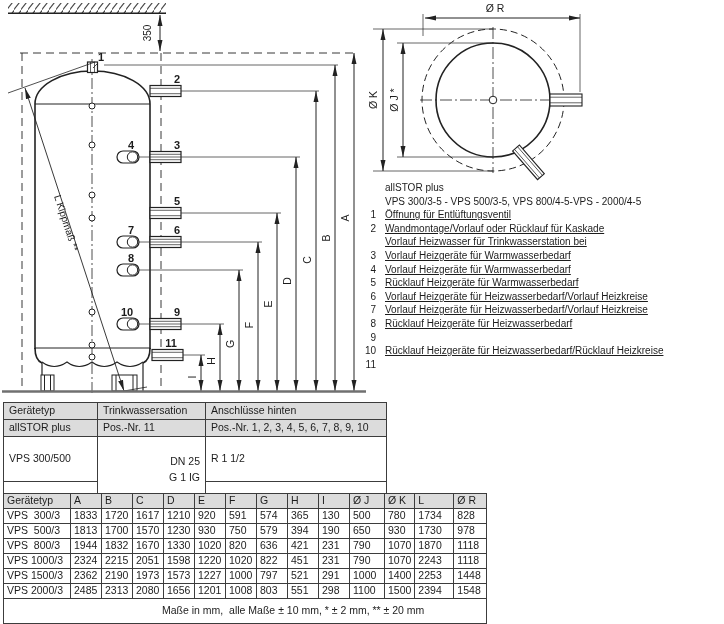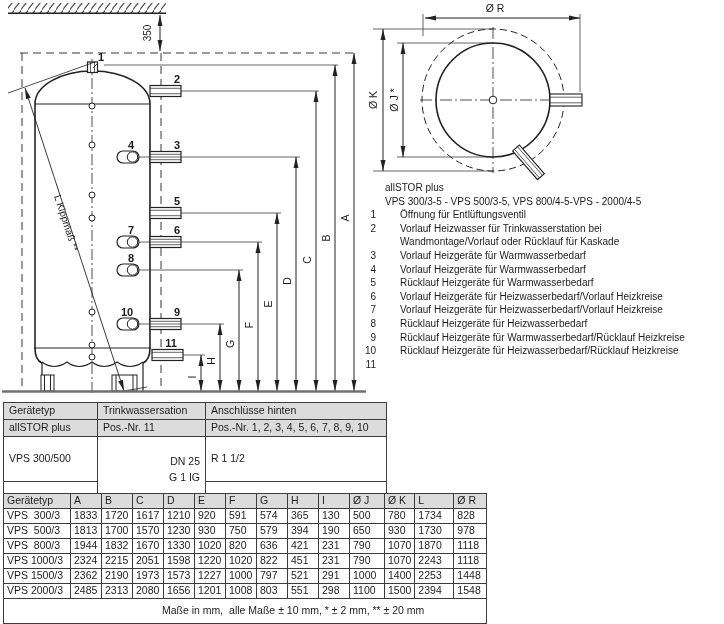--- a/index.html
+++ b/index.html
@@ -12,21 +12,21 @@
   svg.drawing { position:absolute; left:0; top:0; }
   svg text { font-family:"Liberation Sans", sans-serif; fill:#1c1c1c; }
   .conn-num { font-size:11px; font-weight:bold; }
   .dim-letter { font-size:10.5px; }
   .small-dim { font-size:10px; }
 
   .legend { position:absolute; left:361px; top:181px; width:360px; font-size:10px; line-height:13.6px; }
   .legend .title { margin-left:24px; }
   .lrow { display:flex; }
   .lnum { width:15px; text-align:right; flex:none; }
-  .ltxt { margin-left:24px; }
+  .ltxt { margin-left:9px;text-decoration:underline; }
 
   table { border-collapse:collapse; position:absolute; background:#fff;border-radius:17px; }
   th, td { border:1px solid #3c3c3c; font-size:10.5px; font-weight:normal; line-height:1.1; }
   th { background:#dcdcdc; text-align:left; }
 
   .t1 { left:3px; top:402px; }
   .t1 th { height:17px; padding:0 5px; }
   .t1 td { height:16px; padding:16px 5px; }
   .t1 .c { text-align:left; }
   .t1 .station { text-align:right; vertical-align:top;margin-top:48px; }
@@ -273,22 +273,22 @@
     <div>
         <div class="lrow">
           <span class="lnum">1</span>
           <span class="ltxt">
             <div>Öffnung für Entlüftungsventil</div>
           </span>
         </div>
         <div class="lrow">
           <span class="lnum">2</span>
           <span class="ltxt">
+            <div>Wandmontage/Vorlauf oder Rücklauf für Kaskade</div>
             <div>Vorlauf Heizwasser für Trinkwasserstation bei</div>
-            <div>Wandmontage/Vorlauf oder Rücklauf für Kaskade</div>
           </span>
         </div>
         <div class="lrow">
           <span class="lnum">3</span>
           <span class="ltxt">
             <div>Vorlauf Heizgeräte für Warmwasserbedarf</div>
           </span>
         </div>
         <div class="lrow">
           <span class="lnum">4</span>
@@ -315,23 +315,20 @@
           </span>
         </div>
         <div class="lrow">
           <span class="lnum">8</span>
           <span class="ltxt">
             <div>Rücklauf Heizgeräte für Heizwasserbedarf</div>
           </span>
         </div>
         <div class="lrow">
           <span class="lnum">9</span>
-          <span class="ltxt">
-            <div>Rücklauf Heizgeräte für Warmwasserbedarf/Rücklauf Heizkreise</div>
-          </span>
         </div>
         <div class="lrow">
           <span class="lnum">10</span>
           <span class="ltxt">
             <div>Rücklauf Heizgeräte für Heizwasserbedarf/Rücklauf Heizkreise</div>
           </span>
         </div>
         <div class="lrow">
           <span class="lnum">11</span>
         </div>

